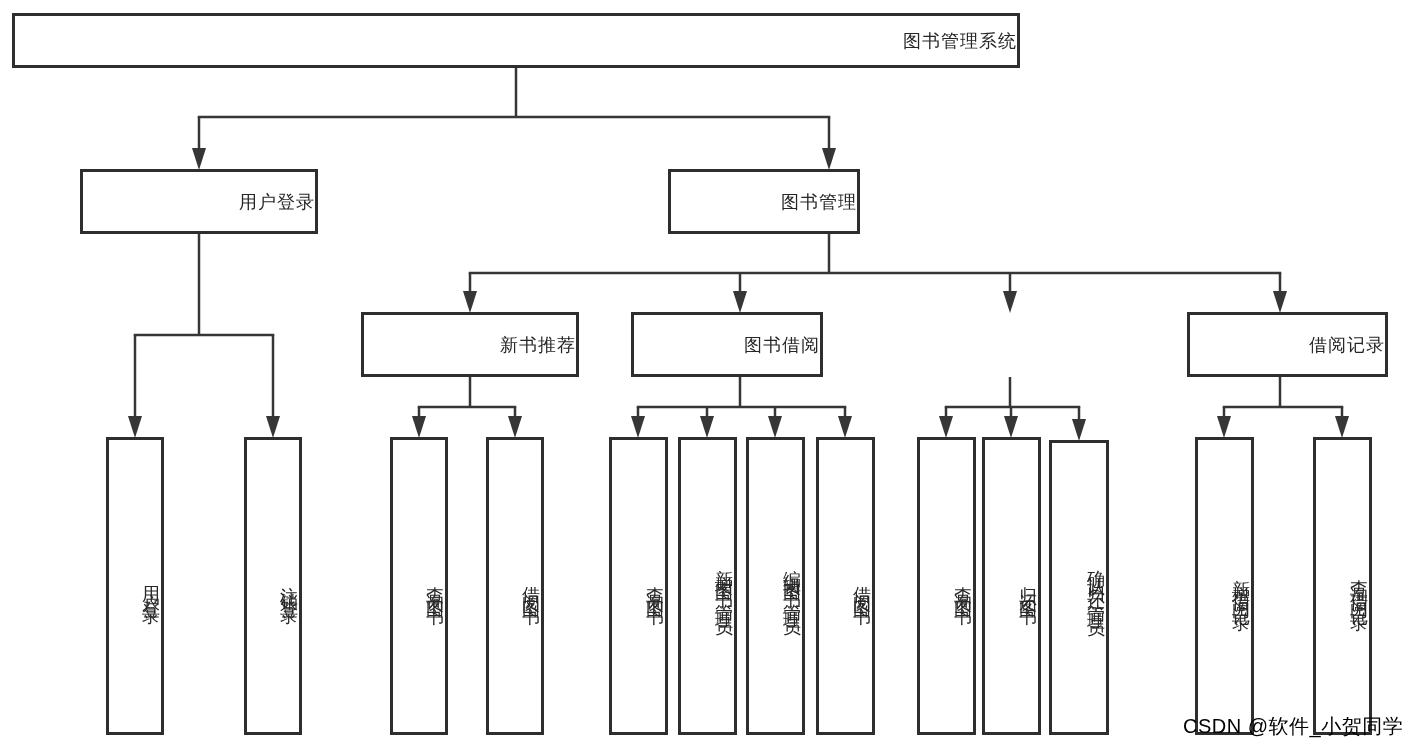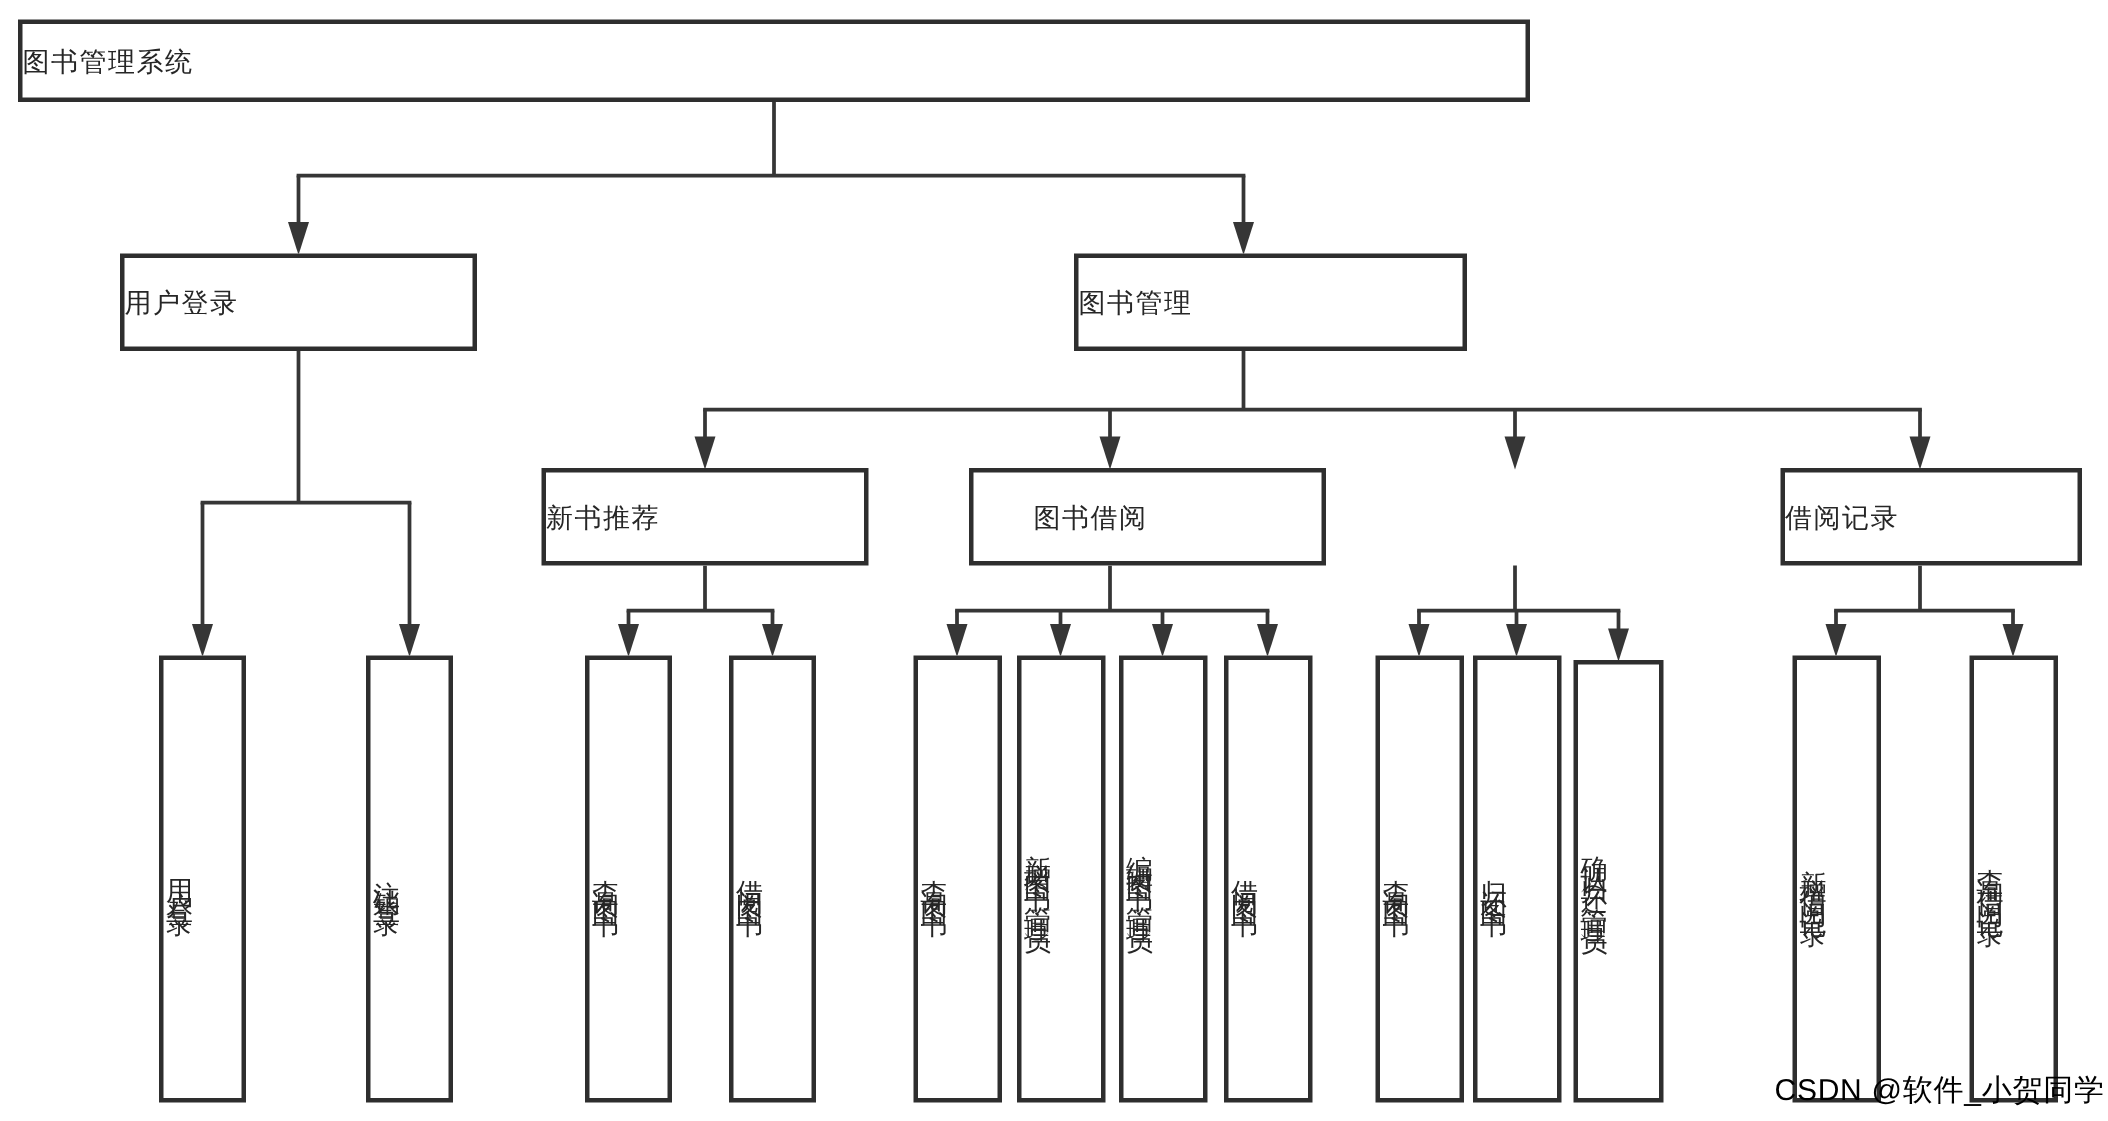--- a/index.html
+++ b/index.html
@@ -17,38 +17,38 @@
     width: 1405px; height: 747px;
     z-index: 1;
   }
   .node {
     position: absolute;
     box-sizing: border-box;
     background: #ffffff;
     border: 3px solid #2e2e2e;
     display: flex;
     align-items: center;
-    justify-content: flex-start;
+    justify-content: flex-end;
     font-size: 18px;
     color: #262626;
     z-index: 2;
     letter-spacing: 1px;
   }
   .vnode span {
     writing-mode: vertical-rl;
     text-orientation: mixed;
     letter-spacing: 7px;
     line-height: 1.15;
   }
   
   .n-root  { left: 12px;  top: 13px;  width: 1008px; height: 55px; }
   .n-l2a   { left: 80px;  top: 169px; width: 238px;  height: 65px; }
-  .n-l2b   { left: 716px; top: 169px; width: 262px;  height: 65px; }
+  .n-l2b   { left: 668px; top: 169px; width: 192px;  height: 65px; }
   .n-g1    { left: 361px;  top: 312px; width: 218px; height: 65px; }
-  .n-g2    { left: 646px;  top: 312px; width: 238px; height: 65px; padding-left: 40px; }
+  .n-g2    { left: 631px;  top: 312px; width: 192px; height: 65px; padding-left: 40px; }
   .n-g3    { left: 901px;  top: 312px; width: 218px; height: 65px; }
   .n-g4    { left: 1171px; top: 312px; width: 201px; height: 65px; margin-left: 16px; }
   .leaf    { top: 437px; height: 298px; width: 58px; }
   .n-f1  { left: 106px; }
   .n-f2  { left: 244px; }
   .n-f3  { left: 390px; }
   .n-f4  { left: 486px; }
   .n-f5  { left: 609px;  width: 59px; }
   .n-f6  { left: 678px;  width: 59px; }
   .n-f7  { left: 746px;  width: 59px; }

